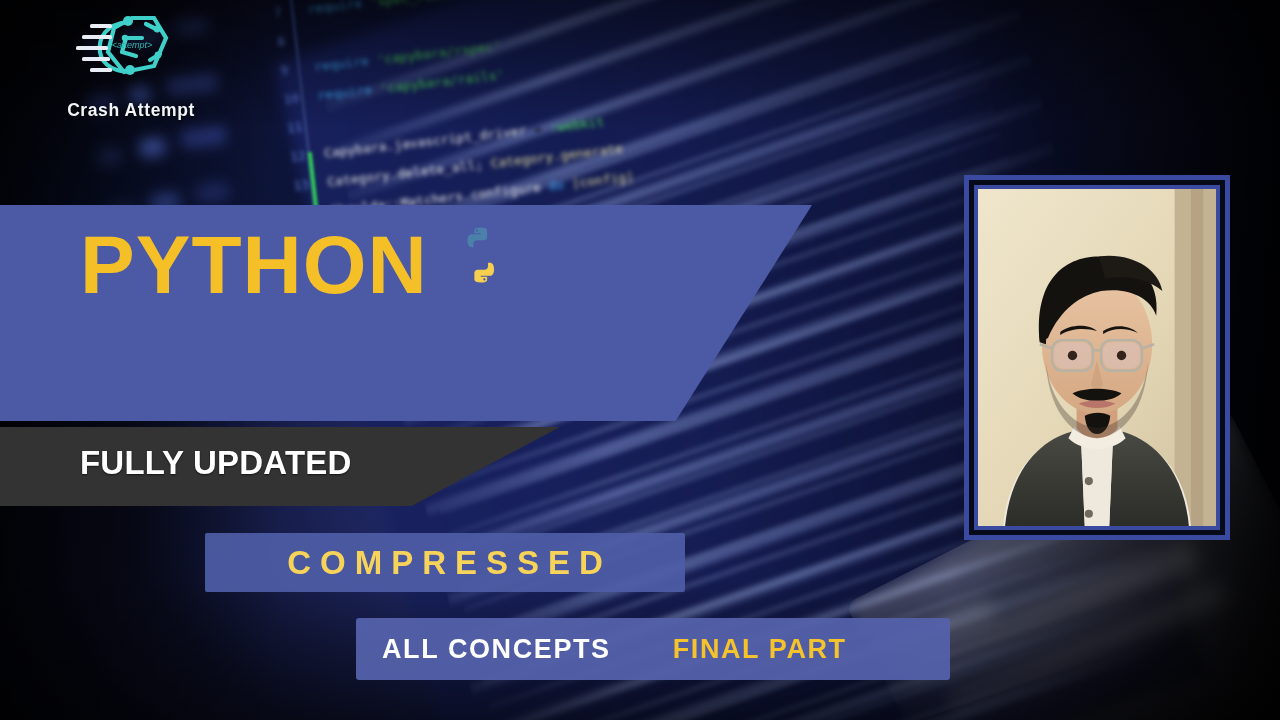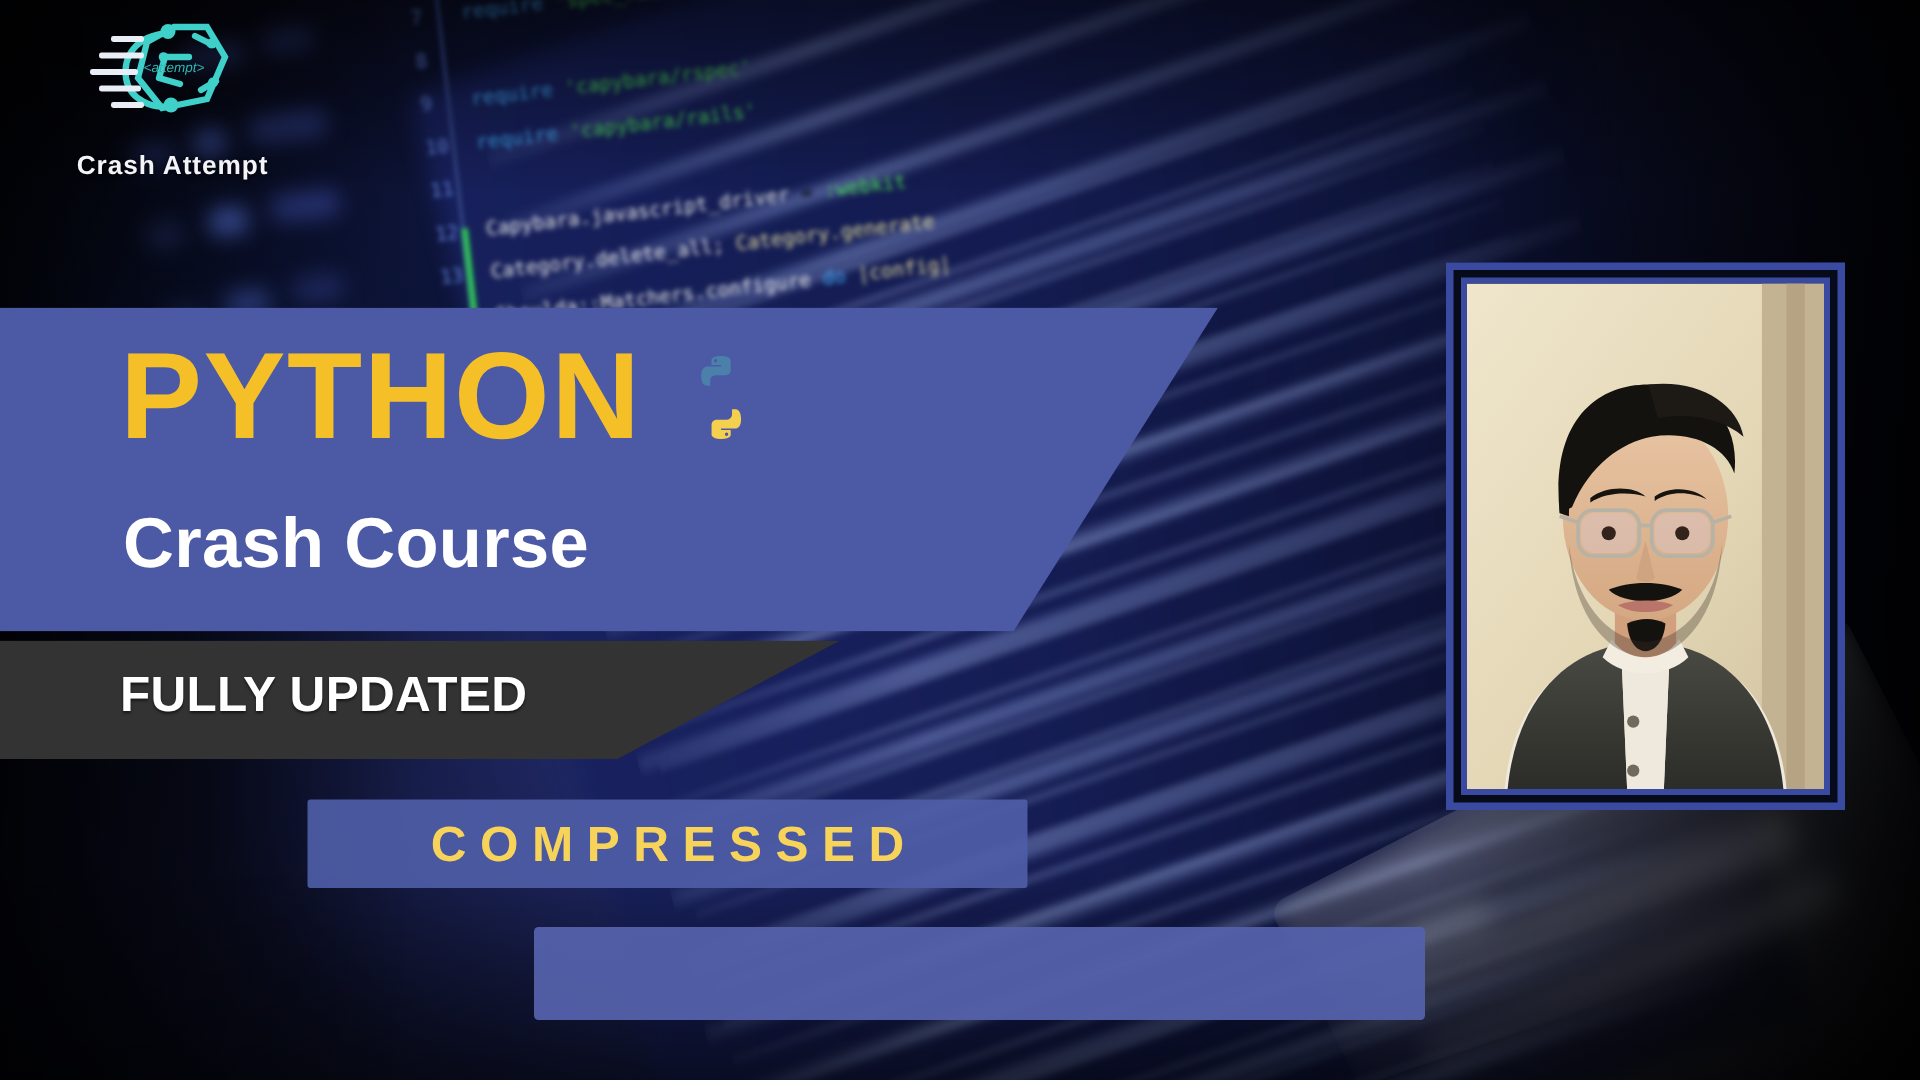--- a/index.html
+++ b/index.html
@@ -104,37 +104,37 @@
   .bg-vignette{
     position:absolute; inset:0;
     background:
       linear-gradient(to right, rgba(0,0,0,.78) 0%, rgba(0,0,0,0) 22%),
       linear-gradient(to left,  rgba(0,0,0,.88) 0%, rgba(0,0,0,0) 26%),
       linear-gradient(to bottom,rgba(0,0,0,.55) 0%, rgba(0,0,0,0) 18%),
       linear-gradient(to top,   rgba(0,0,0,.60) 0%, rgba(0,0,0,0) 20%);
   }
 
   
-  .logo-wrap{ position:absolute; left:20px; top:8px; width:190px; height:125px; }
+  .logo-wrap{ position:absolute; left:36px; top:8px; width:190px; height:125px; }
   .logo-mark{ position:absolute; left:34px; top:0px; width:110px; height:78px; }
   .logo-name{
     position:absolute; left:0; top:92px; width:190px; text-align:center;
     color:#f2f4f8; font-size:17.5px; font-weight:bold; letter-spacing:.6px;
     text-shadow:0 1px 3px rgba(0,0,0,.85);
   }
 
   
   .hero-banner{
     position:absolute; left:0; top:205px; width:812px; height:216px;
     background:#4c5aa6;
     clip-path:polygon(0 0, 100% 0, 83.2% 100%, 0 100%);
   }
   .hero-title{
     position:absolute; left:80px; top:224px;
-    display:flex; align-items:center; gap:22px;
+    display:flex; gap:22px;
   }
   .hero-title .word{
     color:#f5bf28; font-size:82px; font-weight:bold; letter-spacing:1px; line-height:1;
   }
   .py-logo{ width:62px; height:62px; display:block; }
   .hero-sub{
     position:absolute; left:82px; top:338px;
     color:#ffffff; font-size:47px; font-weight:bold; letter-spacing:.2px; line-height:1;
   }
 
@@ -264,29 +264,32 @@
 
   <div class="hero-banner"></div>
 
   <div class="hero-title">
     <div class="word">PYTHON</div>
     <svg class="py-logo" viewBox="0 0 110 110">
       <path fill="#4b80ab" d="M54.3 6c-12 0-11.2 5.2-11.2 5.2l.02 5.4h11.4v1.6H38.6s-7.65-.87-7.65 11.2c0 12.08 6.68 11.65 6.68 11.65h4V35.4s-.21-6.68 6.57-6.68h11.3s6.36.1 6.36-6.15V12.2S67 6 54.3 6zM48 9.6a2.05 2.05 0 1 1 0 4.1 2.05 2.05 0 0 1 0-4.1z"></path>
       <path fill="#f5d04f" d="M54.7 104c12 0 11.2-5.2 11.2-5.2l-.02-5.4H54.5v-1.6h16s7.65.87 7.65-11.2c0-12.08-6.68-11.65-6.68-11.65h-4v5.65s.21 6.68-6.57 6.68H49.6s-6.36-.1-6.36 6.15v10.37S42 104 54.7 104zM61 100.4a2.05 2.05 0 1 1 0-4.1 2.05 2.05 0 0 1 0 4.1z"></path>
     </svg>
   </div>
-  <div class="hero-sub">Crash Course</div>
 
   <div class="updated-bar"></div>
   <div class="updated-text">FULLY UPDATED</div>
 
   <div class="compressed-bar"></div>
   <div class="compressed-text">COMPRESSED</div>
 
   <div class="bottom-bar"></div>
+  <div class="bottom-row">
+    <span class="white">ALL CONCEPTS</span>
+    <span class="gold">FINAL PART</span>
+  </div>
 
   <div class="portrait-frame">
     <div class="portrait-inner">
       <svg class="portrait-photo" viewBox="0 0 240 330" preserveAspectRatio="xMidYMid slice">
         <defs>
           <linearGradient id="wall" x1="0" y1="0" x2="1" y2="1">
             <stop offset="0%" stop-color="#efe6cc"></stop>
             <stop offset="55%" stop-color="#e4d7b6"></stop>
             <stop offset="100%" stop-color="#cfc1a0"></stop>
           </linearGradient>

